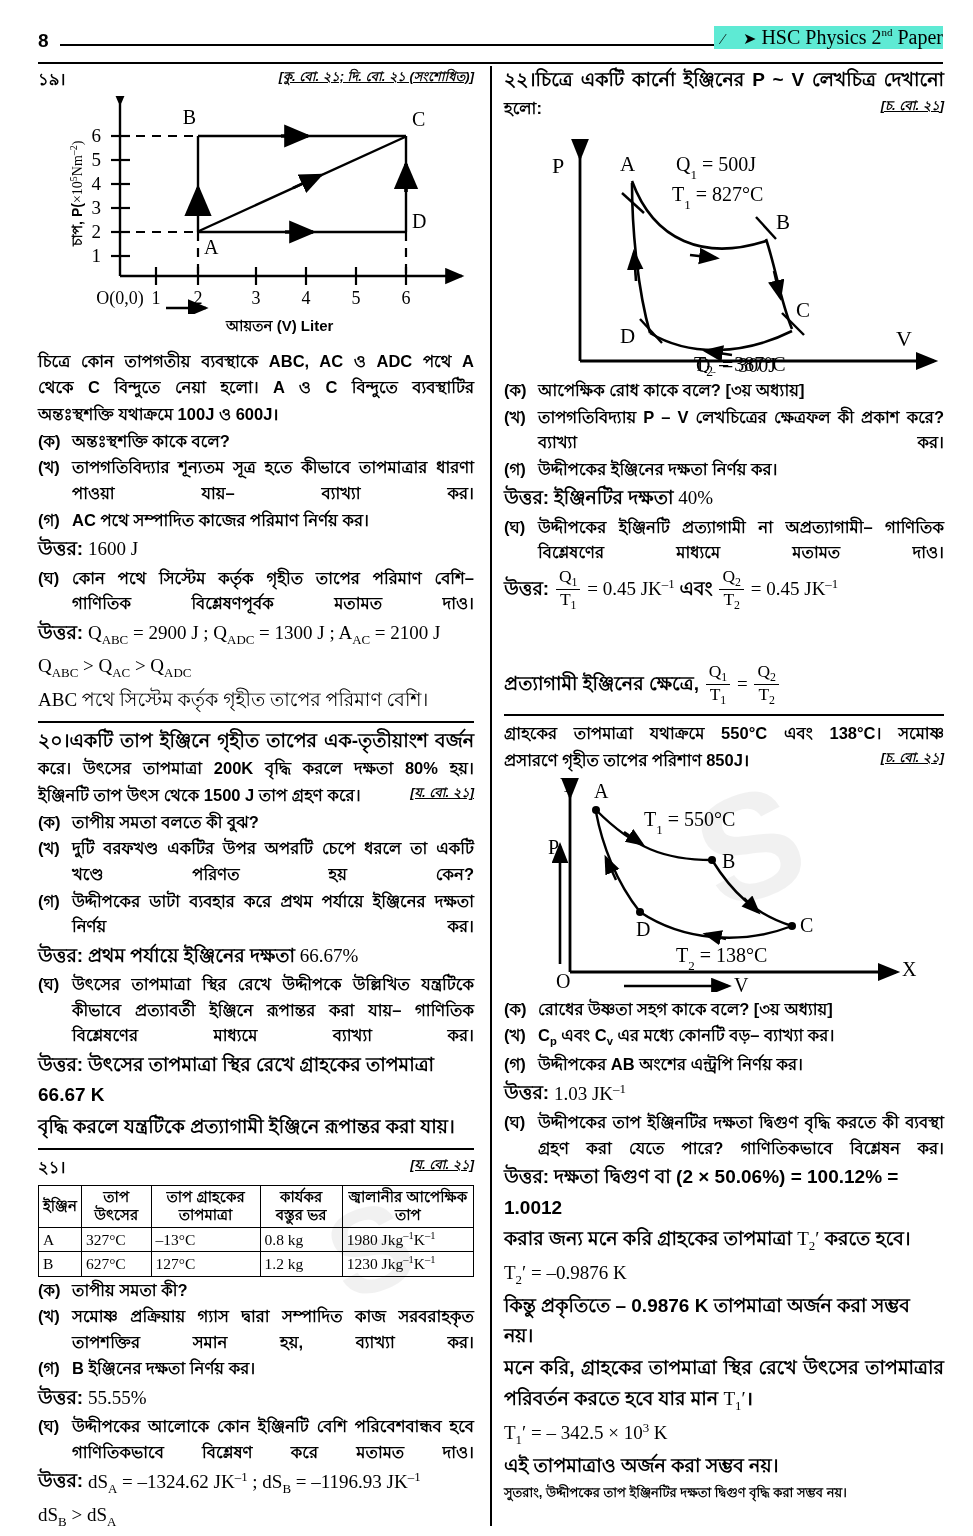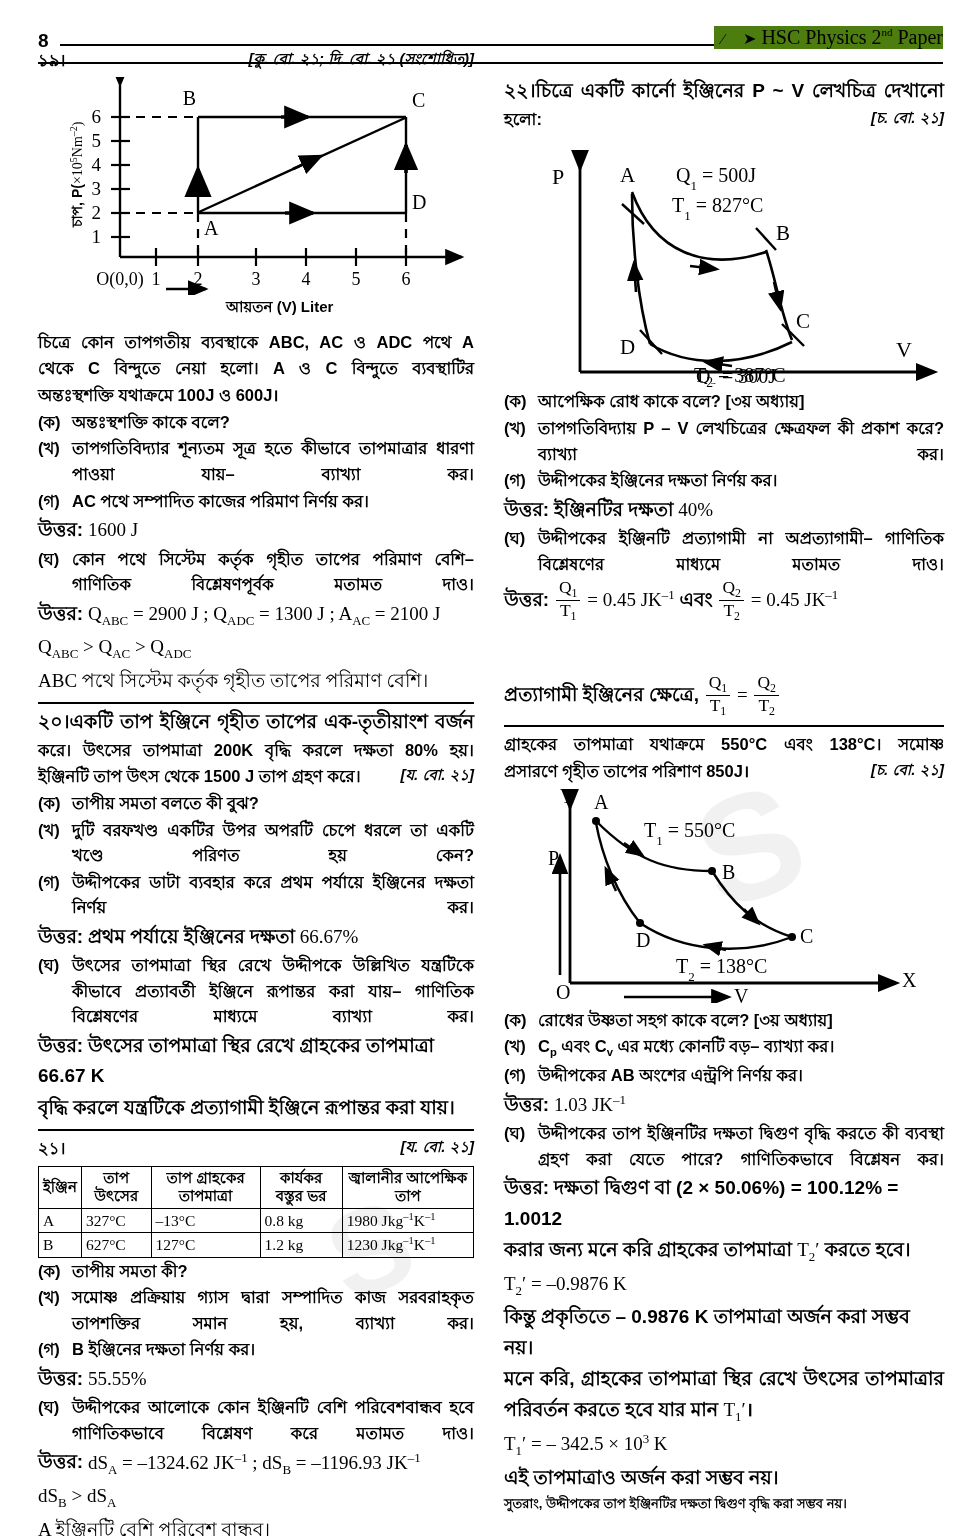--- a/index.html
+++ b/index.html
@@ -25,39 +25,38 @@
     position: absolute; left: 0; top: 0;
     font-size: 19px; font-weight: bold;
     font-family: "Liberation Sans", sans-serif;
   }
   .hdr-rule {
     position: absolute; left: 22px; right: 0; top: 14px;
     height: 2px; background: #000;
   }
   .hdr-right {
     position: absolute; right: 0; top: -4px;
-    background: #4d7c0f; padding-left: 8px;
+    background: #5eead4; padding-left: 8px;
     font-size: 20px; white-space: nowrap;
   }
   .hdr-slash { font-style: italic; font-size: 15px; margin-right: 14px; }
   .hdr-arrow { font-size: 16px; margin-right: 5px; }
   .hdr-right sup { font-size: 11px; }
 
   #rule-under-header {
     position: absolute;
     left: 38px; right: 30px; top: 62px;
     height: 2px; background: #000;
   }
 
   
   #columns {
     position: absolute;
     top: 66px; left: 38px; right: 26px; bottom: 10px;
     display: flex;
-    align-items: center;
   }
   .col {
     position: relative;
   }
   #col-left  { width: 446px; padding-right: 10px; }
   #col-div   { width: 2px; background: #000; margin: 0 6px; flex: 0 0 2px; }
   #col-right { width: 446px; padding-left: 6px; }
 
   
   .bn { font-family: "Liberation Sans", sans-serif; font-weight: bold; }
@@ -71,21 +70,22 @@
     font-size: 19px;
     line-height: 1.5;
   }
   .q-num { font-family:"Liberation Sans",sans-serif; font-weight:bold; white-space:nowrap; }
   .q-body { flex: 1; text-align: justify; text-align-last: justify; }
   .board {
     float: right;
     font-style: italic;
     font-family: "Liberation Sans", sans-serif;
     font-weight: bold;
-    font-size: 15px;
+    font-size: 13px;
+    text-decoration: underline;
   }
   .sub {
     display: flex;
     font-size: 16.5px;
     line-height: 1.55;
     margin-top: 1px;
   }
   .sub-mark {
     font-family: "Liberation Sans", sans-serif;
     font-weight: bold;

